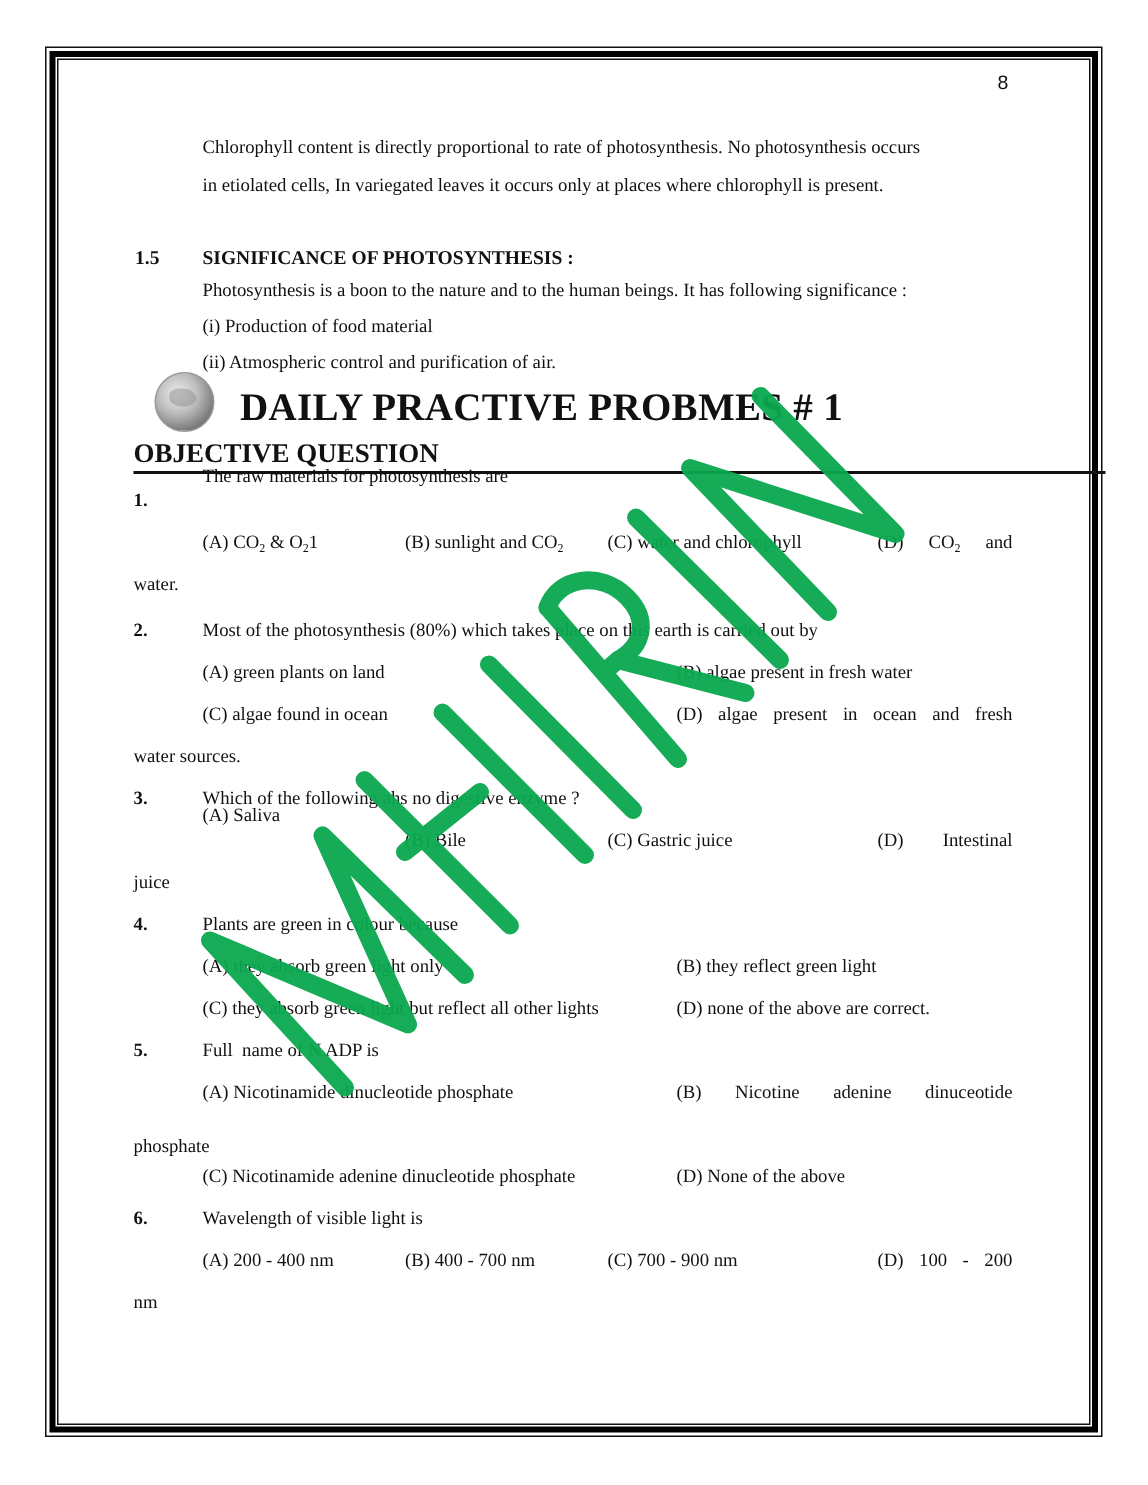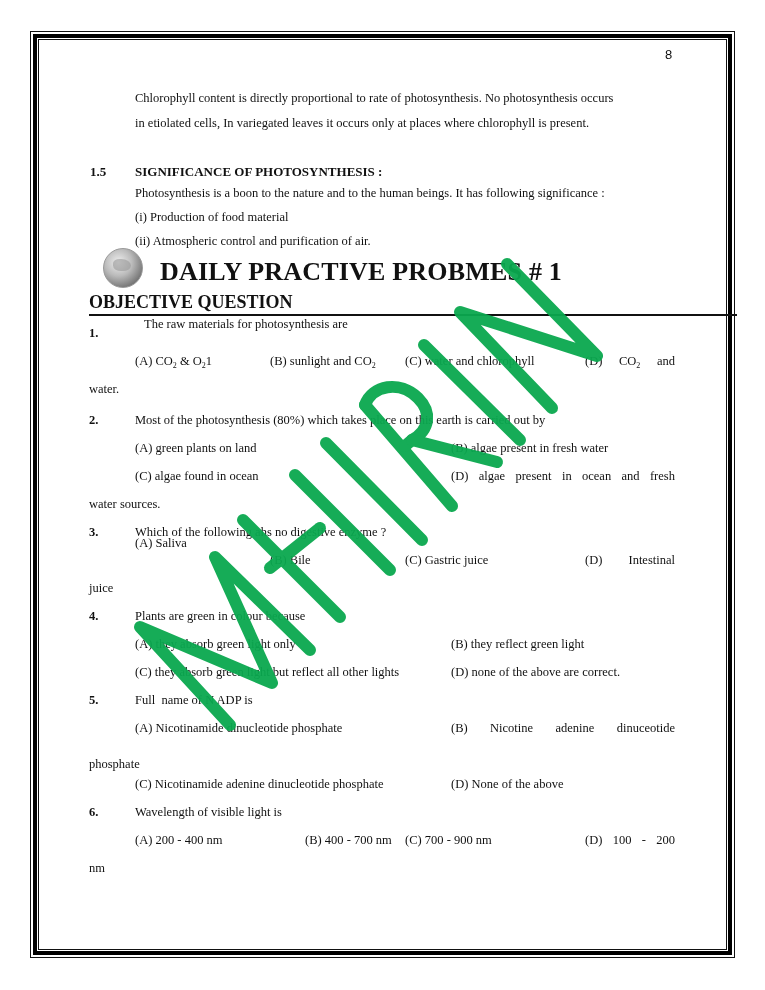--- a/index.html
+++ b/index.html
@@ -47,21 +47,21 @@
 <div class="abs body" style="left:135px;top:186px;">Photosynthesis is a boon to the nature and to the human beings. It has following significance :</div>
 <div class="abs body" style="left:135px;top:210px;">(i) Production of food material</div>
 <div class="abs body" style="left:135px;top:234px;">(ii) Atmospheric control and purification of air.</div>
 
 <div class="logo"></div>
 <div class="abs dpp-title">DAILY PRACTIVE PROBMES # 1</div>
 <div class="abs obj-title">OBJECTIVE QUESTION</div>
 <div class="rule"></div>
 
 <div class="abs qn" style="top:326px;">1.</div>
-<div class="abs qt" style="top:317px;margin-left:9px;">The raw materials for photosynthesis are</div>
+<div class="abs qt" style="top:310px;">The raw materials for photosynthesis are</div>
 <div class="abs body" style="left:135px;top:354px;"><span>(A) CO</span><sub>2</sub><span> &amp; O</span><sub>2</sub><span>1</span></div>
 <div class="abs body" style="left:270px;top:354px;"><span>(B) sunlight and CO</span><sub>2</sub></div>
 <div class="abs body" style="left:405px;top:354px;">(C) water and chlorophyll</div>
 <div class="justify-line" style="left:585px;top:354px;width:90px;">
   <span>(D)</span>
     <span><span>CO</span><sub>2</sub></span>
     <span>and</span>
 </div>
 <div class="abs body" style="left:89px;top:382px;">water.</div>
 
@@ -108,21 +108,21 @@
     <span>adenine</span>
     <span>dinuceotide</span>
 </div>
 <div class="abs body" style="left:89px;top:749px;margin-top:8px;">phosphate</div>
 <div class="abs body" style="left:135px;top:777px;">(C) Nicotinamide adenine dinucleotide phosphate</div>
 <div class="abs body" style="left:451px;top:777px;">(D) None of the above</div>
 
 <div class="abs qn" style="top:805px;">6.</div>
 <div class="abs qt" style="top:805px;">Wavelength of visible light is</div>
 <div class="abs body" style="left:135px;top:833px;">(A) 200 - 400 nm</div>
-<div class="abs body" style="left:270px;top:833px;margin-left:35px;">(B) 400 - 700 nm</div>
+<div class="abs body" style="left:270px;top:833px;">(B) 400 - 700 nm</div>
 <div class="abs body" style="left:405px;top:833px;">(C) 700 - 900 nm</div>
 <div class="justify-line" style="left:585px;top:833px;width:90px;">
   <span>(D)</span>
     <span>100</span>
     <span>-</span>
     <span>200</span>
 </div>
 <div class="abs body" style="left:89px;top:861px;">nm</div>
 
 <svg class="watermark" viewBox="0 0 765 990">

